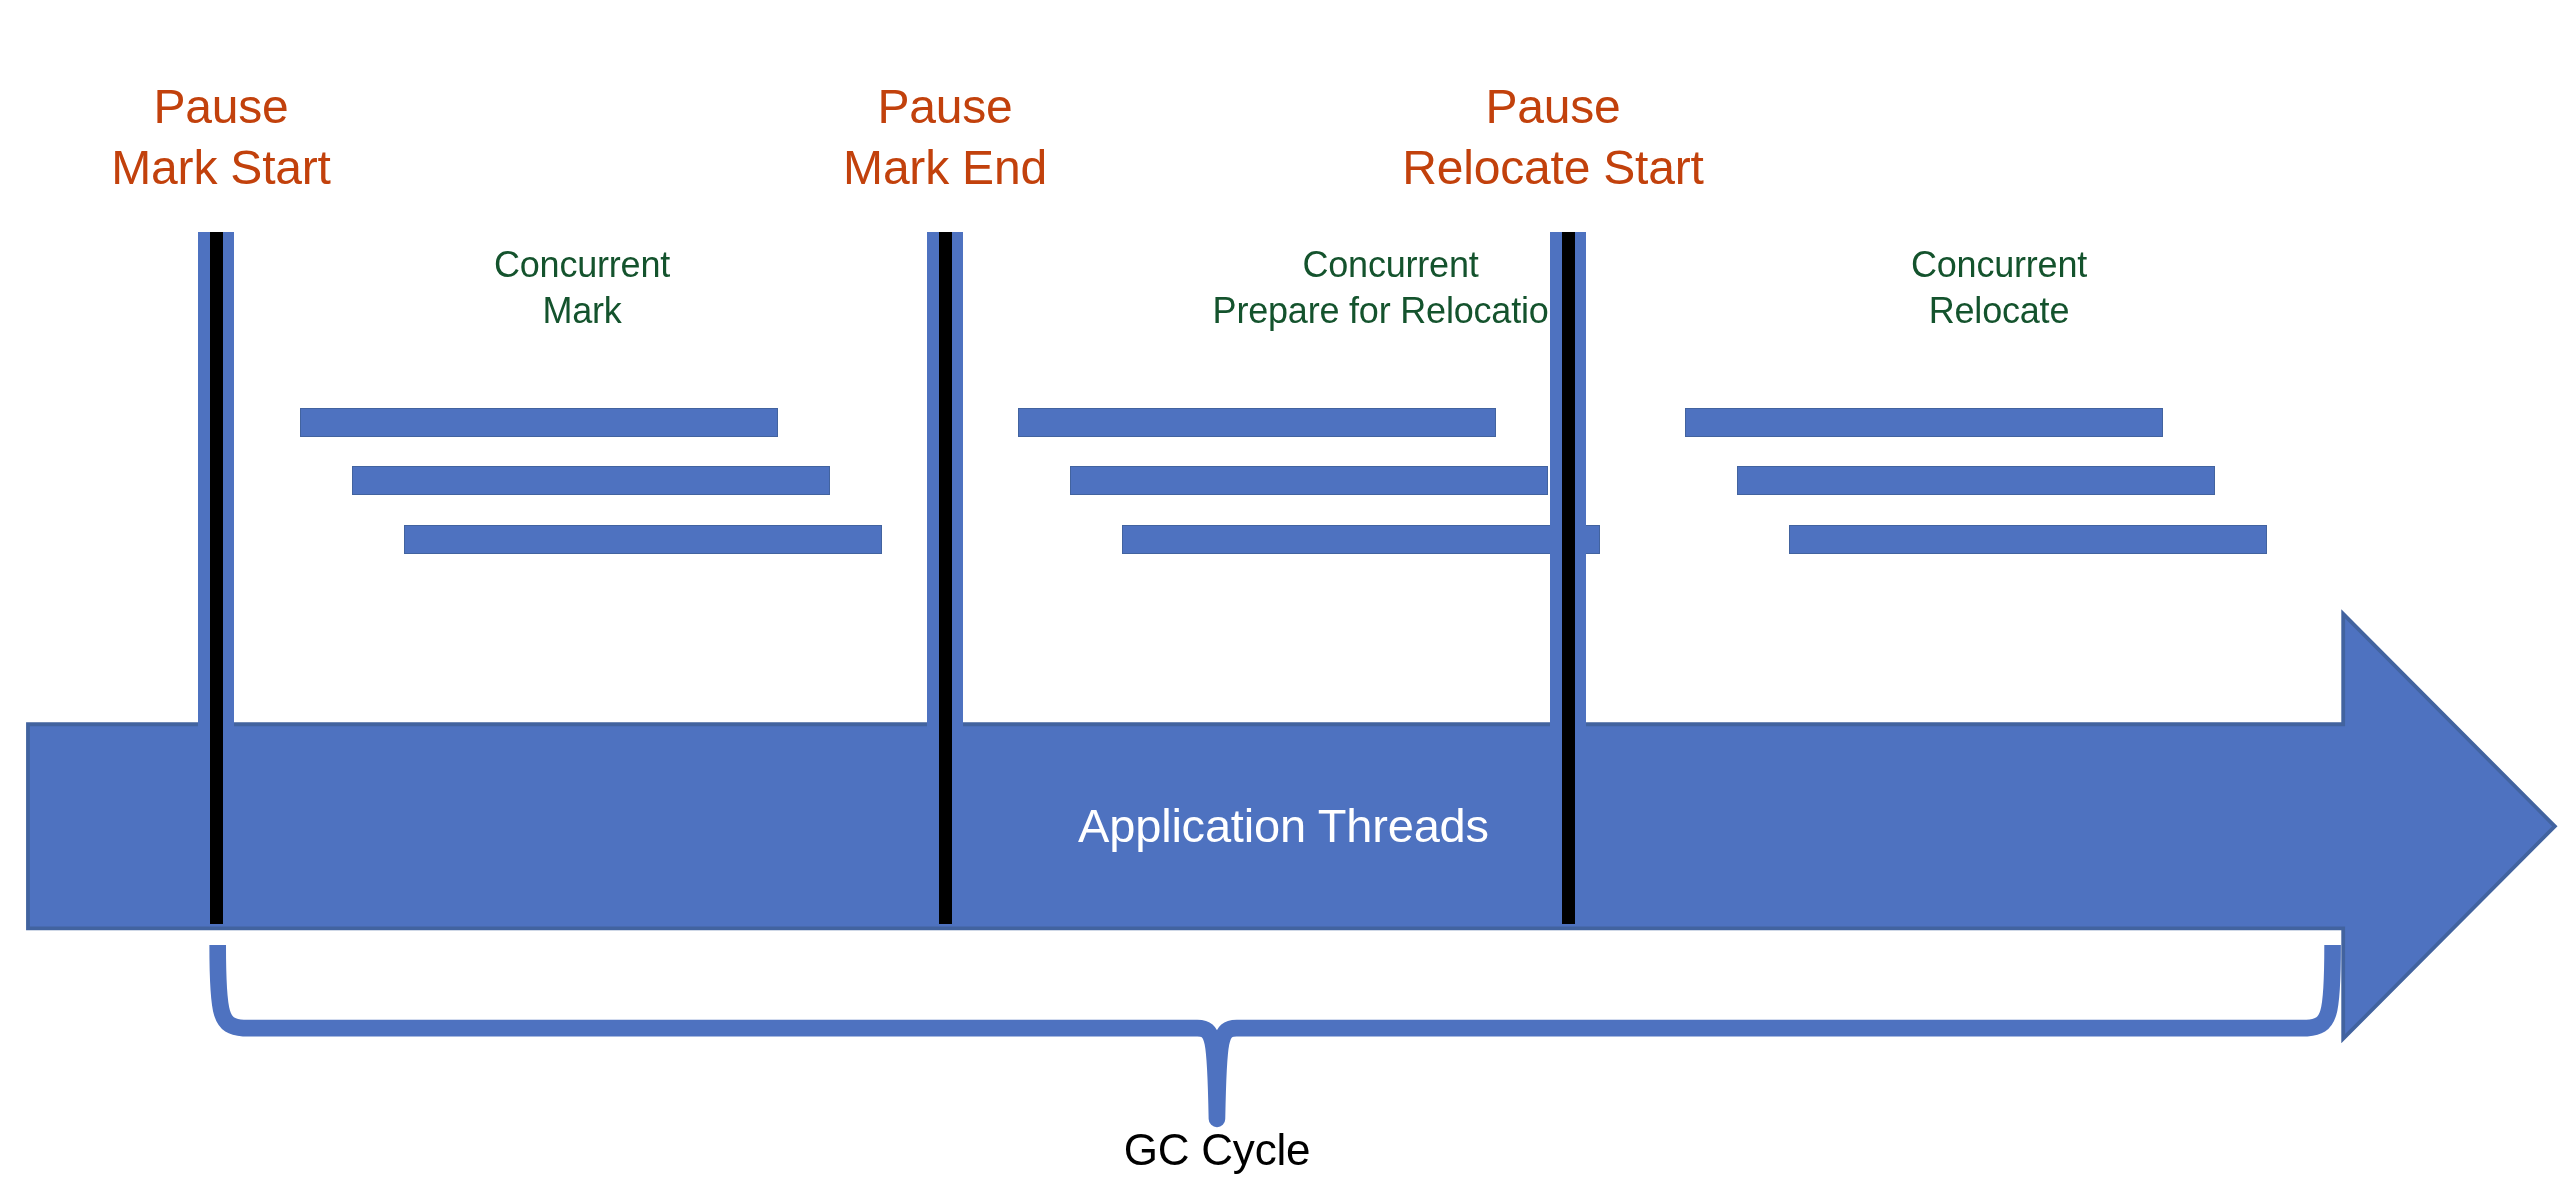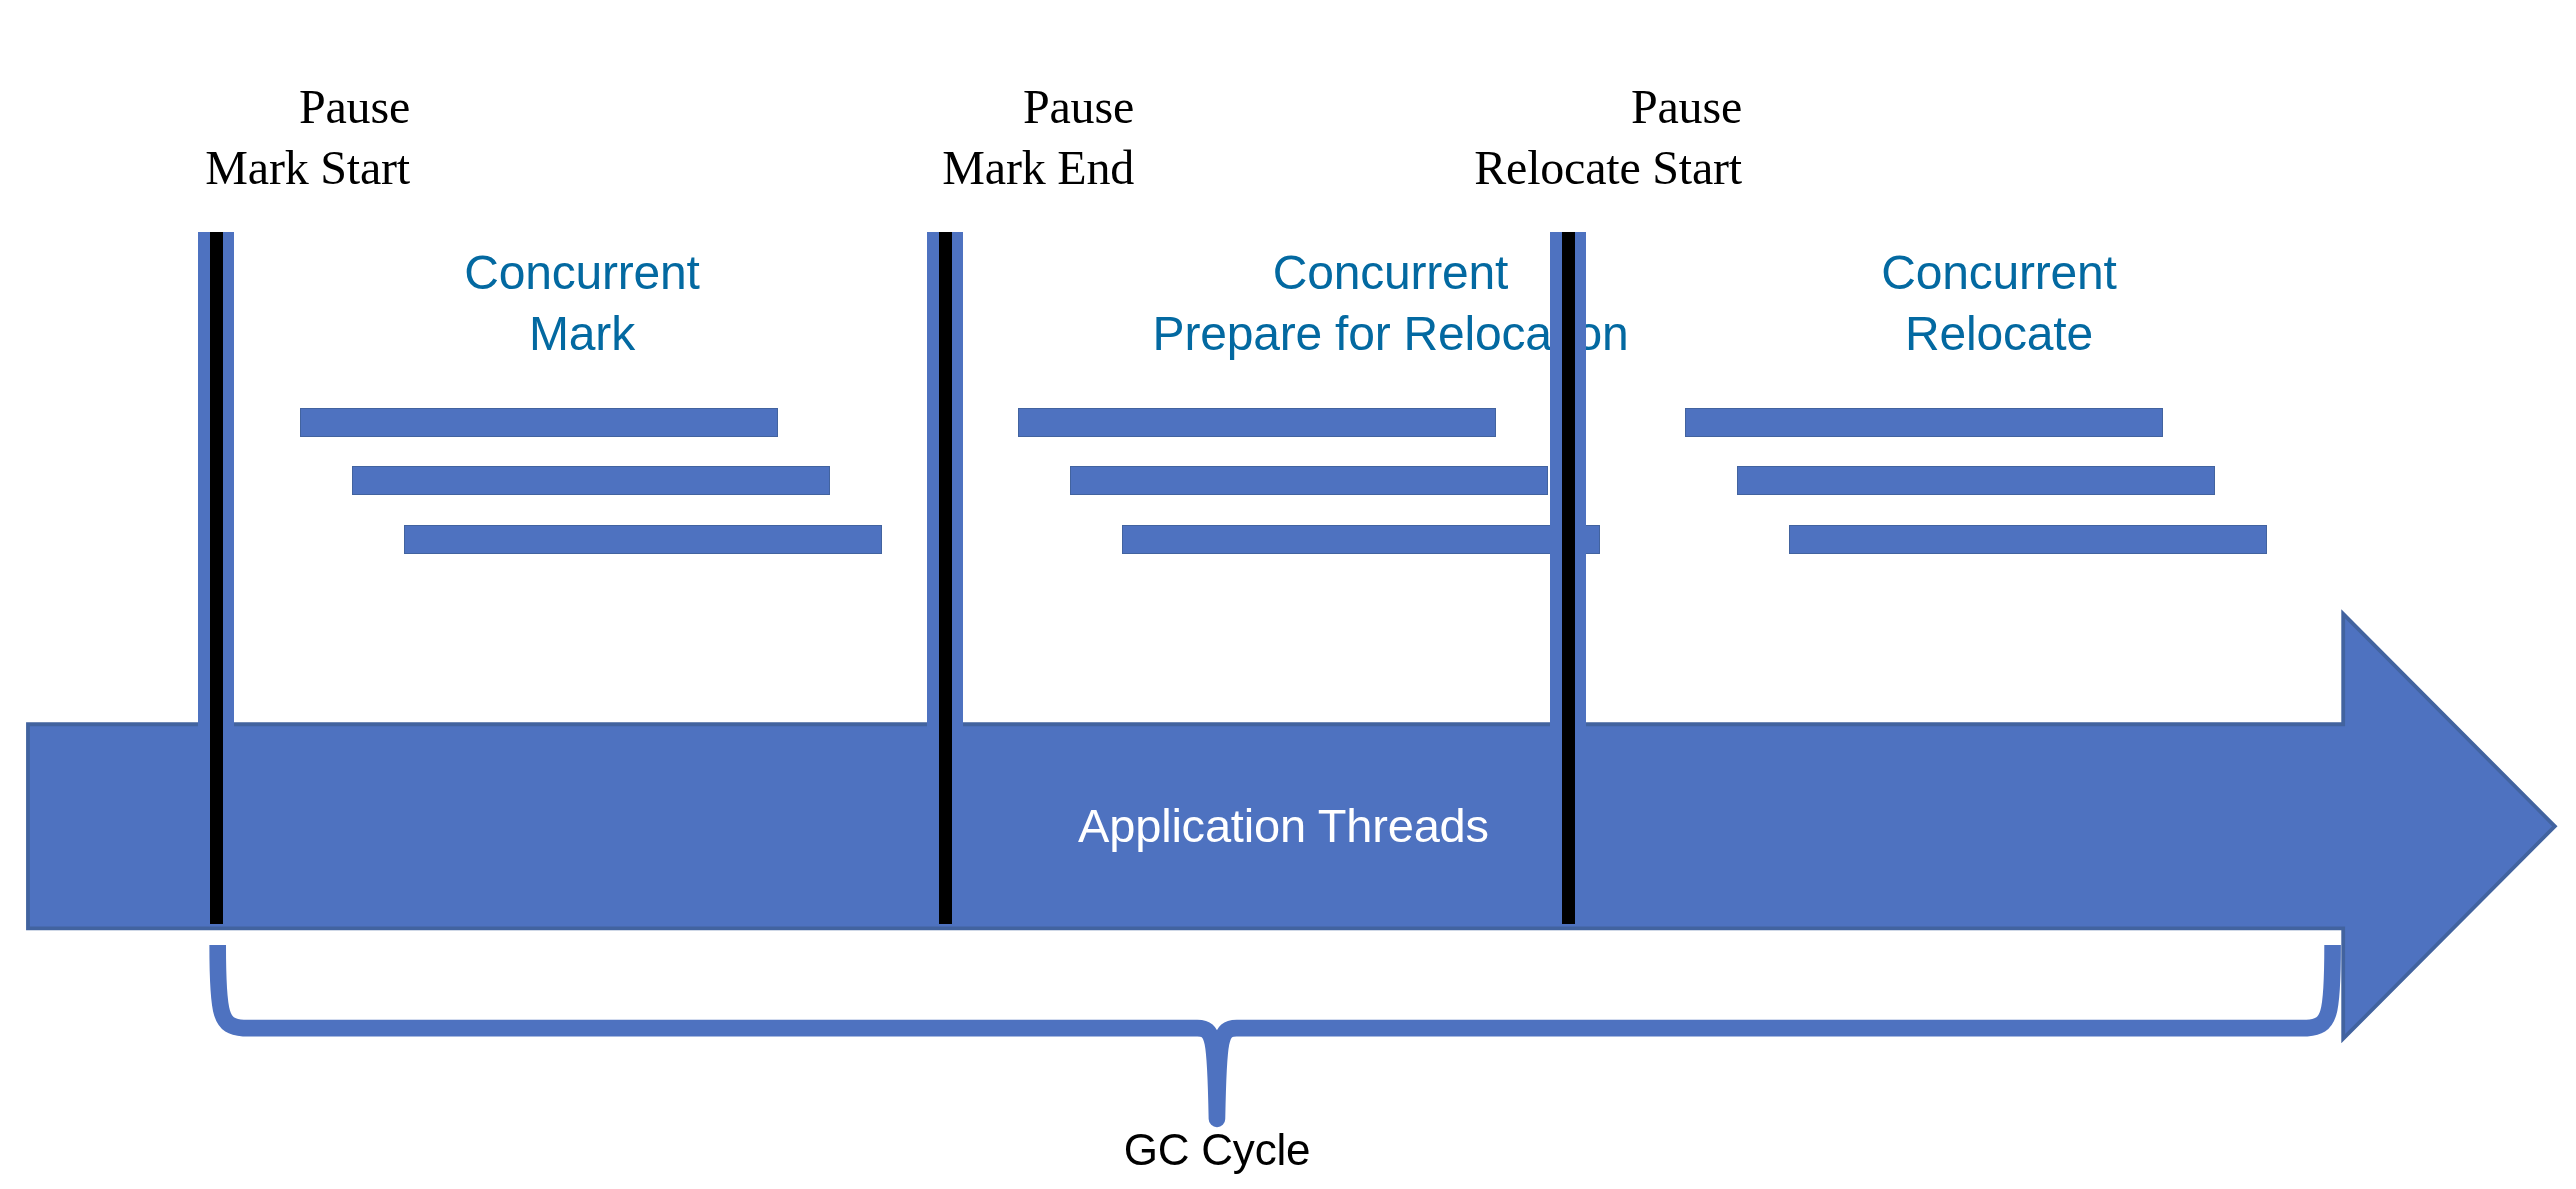--- a/index.html
+++ b/index.html
@@ -14,34 +14,33 @@
   #canvas {
     position: relative;
     width: 2576px;
     height: 1190px;
     background: #ffffff;
     overflow: hidden;
   }
   
   .pause-label {
     position: absolute;
-    text-align: right;
-    color: #000000;
+    text-align: center;
+    color: #c2410c;
     font-size: 48px;
     line-height: 1.28;
     font-weight: 400;
     white-space: pre-line;
     letter-spacing: -0.2px;
-    font-family: Liberation Serif, serif;
   }
   .phase-label {
     position: absolute;
     text-align: center;
-    color: #0369a1;
-    font-size: 48px;
+    color: #14532d;
+    font-size: 36px;
     line-height: 1.28;
     font-weight: 400;
     white-space: pre-line;
     letter-spacing: -0.2px;
   }
   .band-label {
     position: absolute;
     text-align: center;
     color: #ffffff;
     font-size: 47px;

